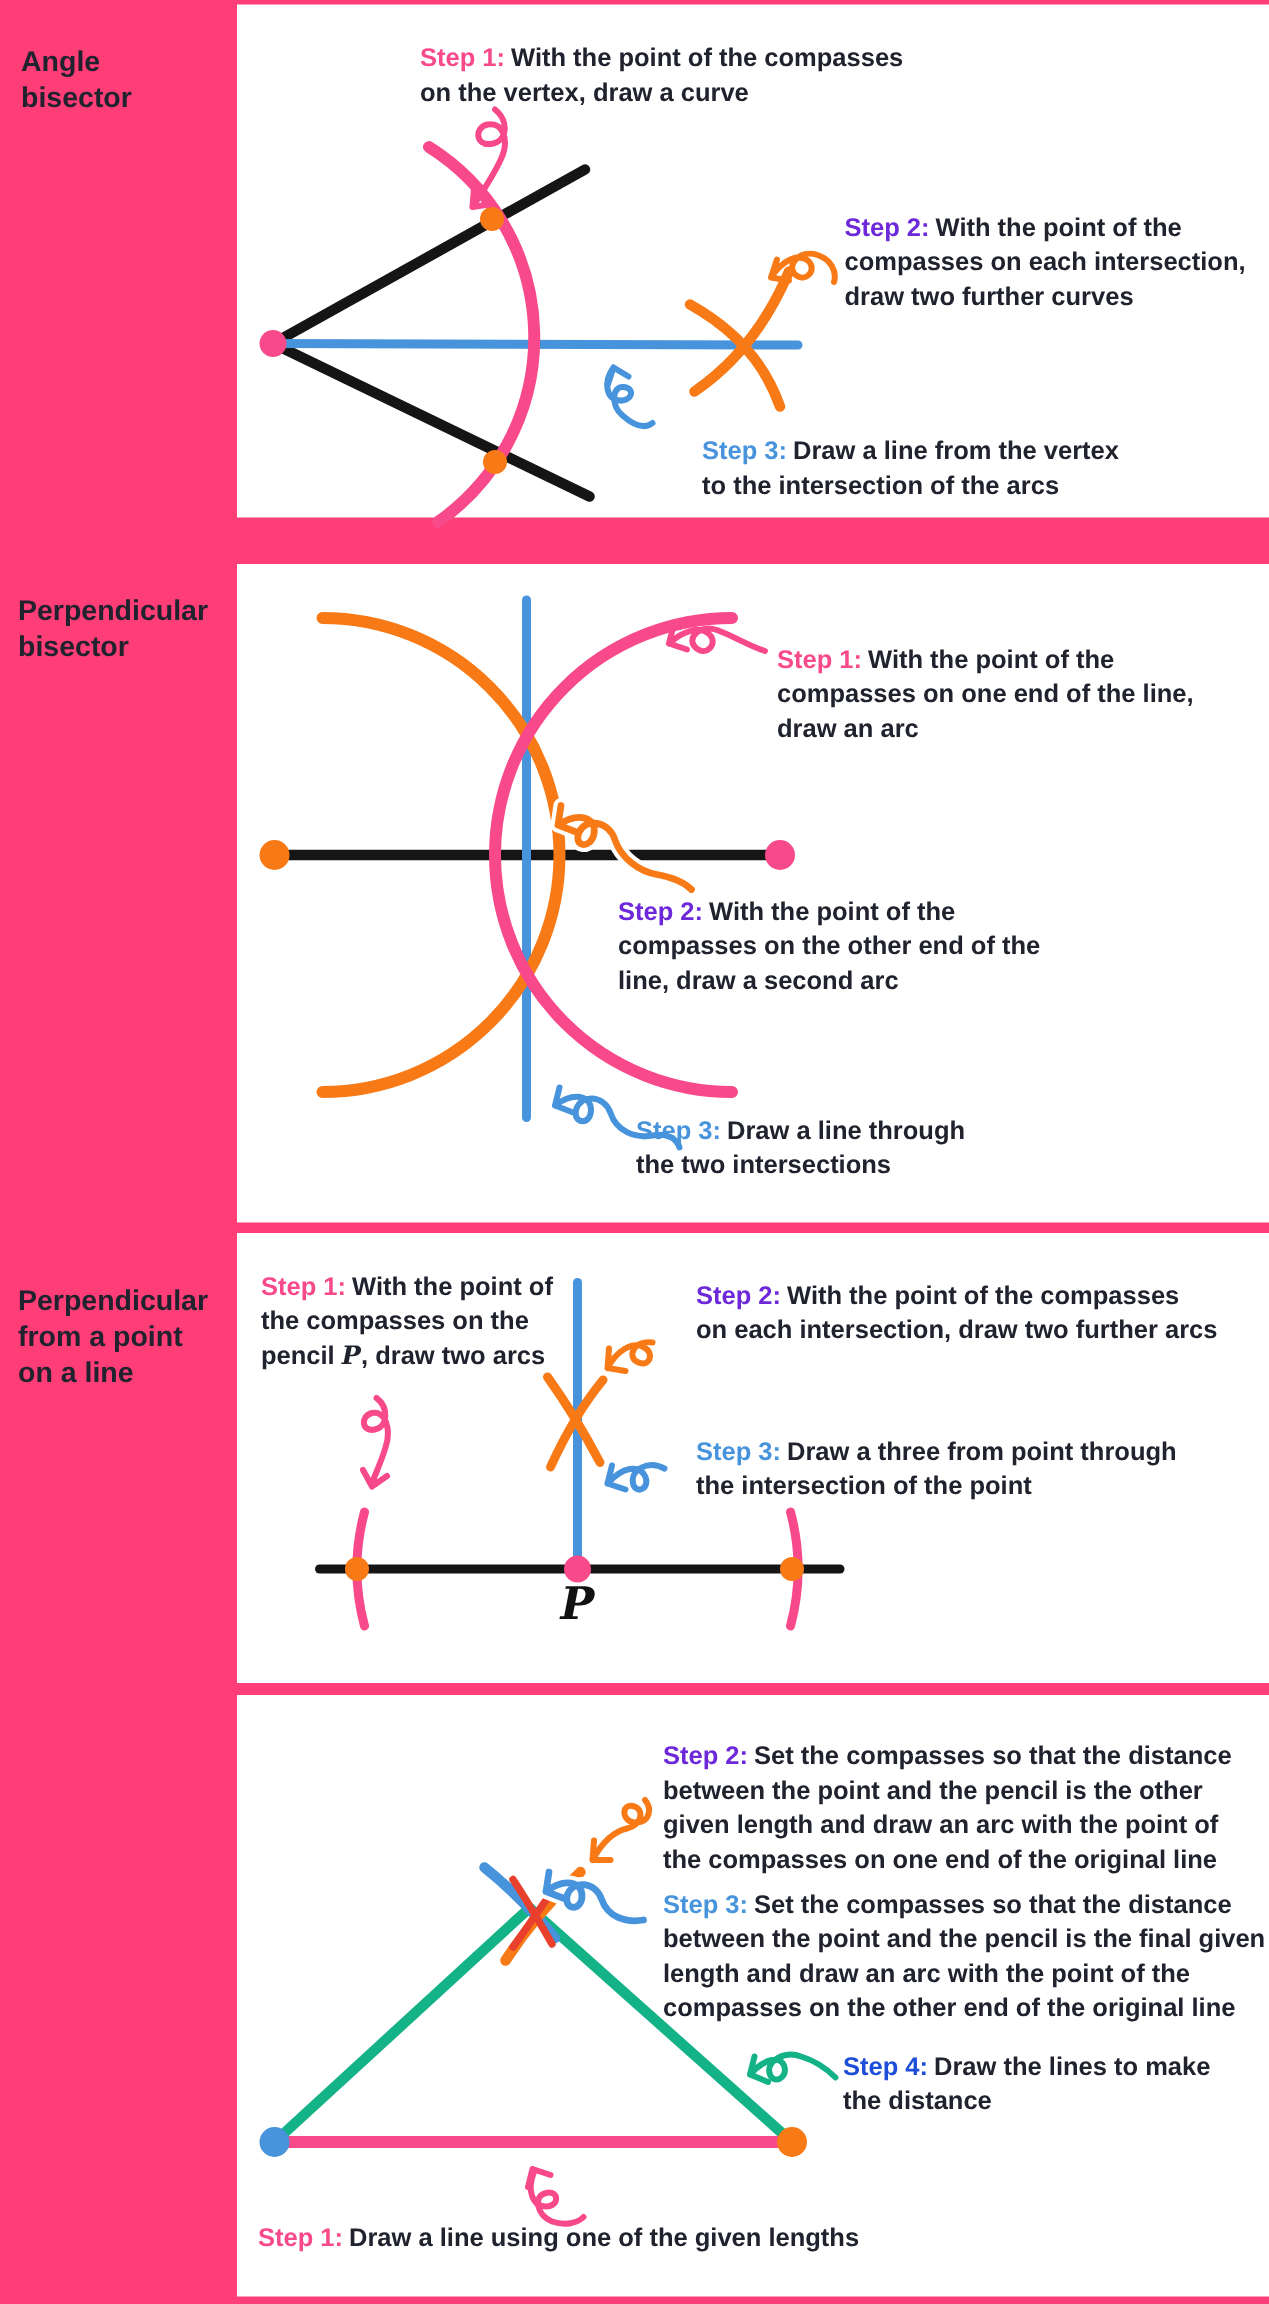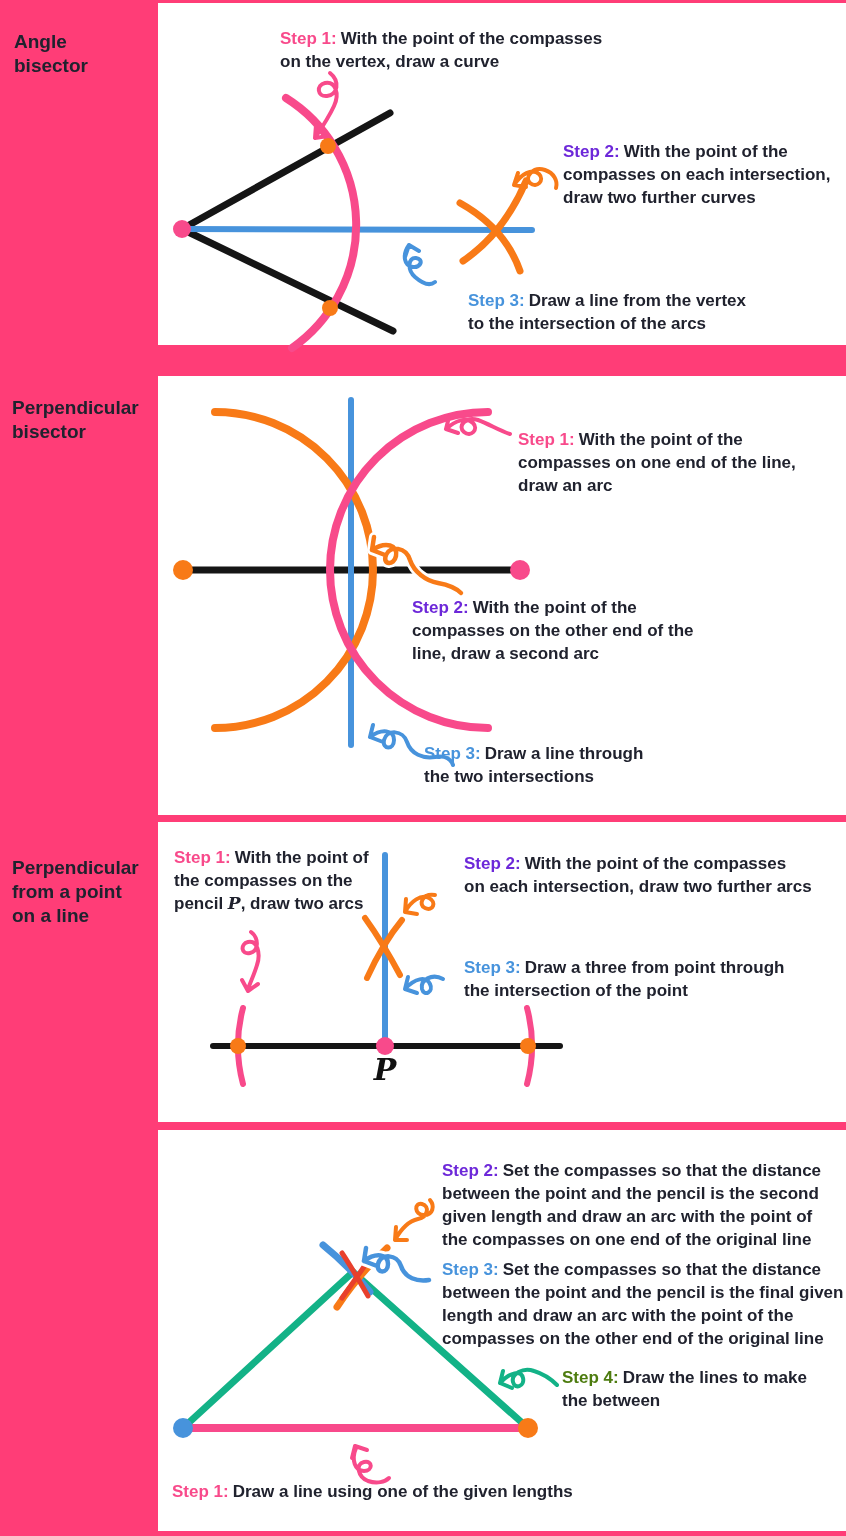--- a/index.html
+++ b/index.html
@@ -7,21 +7,21 @@
   .page{position:relative;width:846px;height:1536px;background:#FF3D77;overflow:hidden;}
   .panel{position:absolute;left:158px;width:688px;background:#FFFFFF;}
   .panel svg{position:absolute;left:0;top:0;}
   .side-title{position:absolute;color:#20222E;font-weight:700;font-size:19px;line-height:24px;}
   .side-title span{display:block;}
   .step{position:absolute;color:#20222E;font-weight:700;font-size:17px;line-height:23px;white-space:nowrap;}
   .slabel{margin-right:4px;}
   .c-pink{color:#F84A8B;}
   .c-orange{color:#6d28d9;}
   .c-blue{color:#4793DC;}
-  .c-green{color:#4d7c0f;}
+  .c-green{color:#1d4ed8;}
   .math-p{font-family:"DejaVu Serif", serif;font-style:italic;}
   .p-label{position:absolute;color:#111111;font-family:"DejaVu Serif", serif;font-style:italic;font-weight:700;font-size:30px;text-align:center;}
 </style>
 </head>
 <body>
 
 <div class="page">
 
   <div class="side-title" style="left:14px;top:30px;">
     <span>Angle</span>
@@ -142,32 +142,32 @@
       <path d="M237,110 C243,99 251,91 260,89 C270,87 272,76 264,74 C256,72 256,85 266,85 C275,85 277,76 272,70 M237,110 L238,97 M237,110 L249,110" fill="none" stroke="#F87A17" stroke-width="4" stroke-linecap="round" stroke-linejoin="round"></path>
       <g>
         <path d="M206,131 C218,122 230,124 230,134 C230,144 218,144 220,134 C223,123 239,124 243,136 C247,148 259,152 271,150 M206,131 L208,118 M206,131 L219,136" fill="none" stroke="#FFFFFF" stroke-width="10" stroke-linecap="round" stroke-linejoin="round"></path>
         <path d="M206,131 C218,122 230,124 230,134 C230,144 218,144 220,134 C223,123 239,124 243,136 C247,148 259,152 271,150 M206,131 L208,118 M206,131 L219,136" fill="none" stroke="#4793DC" stroke-width="4.5" stroke-linecap="round" stroke-linejoin="round"></path>
       </g>
       <path d="M342,253 C352,242 363,240 365,248 C367,256 357,260 355,252 C353,244 365,237 376,241 C386,244 394,250 399,255 M342,253 L345,241 M342,253 L354,258" fill="none" stroke="#13B287" stroke-width="4" stroke-linecap="round" stroke-linejoin="round"></path>
       <path d="M198,318 C193,330 197,341 206,341 C215,341 215,330 206,332 C197,334 200,347 210,351 C219,354 227,352 231,348 M197,316 L194,328 M197,316 L209,320" fill="none" stroke="#F84A8B" stroke-width="4" stroke-linecap="round" stroke-linejoin="round"></path>
     </svg>
     <div class="step" style="left:284px;top:18px;margin-top:11px;">
       <span class="slabel c-orange">Step 2:</span><span>Set the compasses so that the distance</span><br>
-      <span>between the point and the pencil is the second</span><br>
+      <span>between the point and the pencil is the other</span><br>
       <span>given length and draw an arc with the point of</span><br>
       <span>the compasses on one end of the original line</span>
     </div>
     <div class="step" style="left:284px;top:128px;">
       <span class="slabel c-blue">Step 3:</span><span>Set the compasses so that the distance</span><br>
       <span>between the point and the pencil is the final given</span><br>
       <span>length and draw an arc with the point of the</span><br>
       <span>compasses on the other end of the original line</span>
     </div>
     <div class="step" style="left:404px;top:236px;">
       <span class="slabel c-green">Step 4:</span><span>Draw the lines to make</span><br>
-      <span>the between</span>
+      <span>the distance</span>
     </div>
     <div class="step" style="left:14px;top:350px;">
       <span class="slabel c-pink">Step 1:</span><span>Draw a line using one of the given lengths</span>
     </div>
   </section>
 
 </div>
 
 </body></html>

